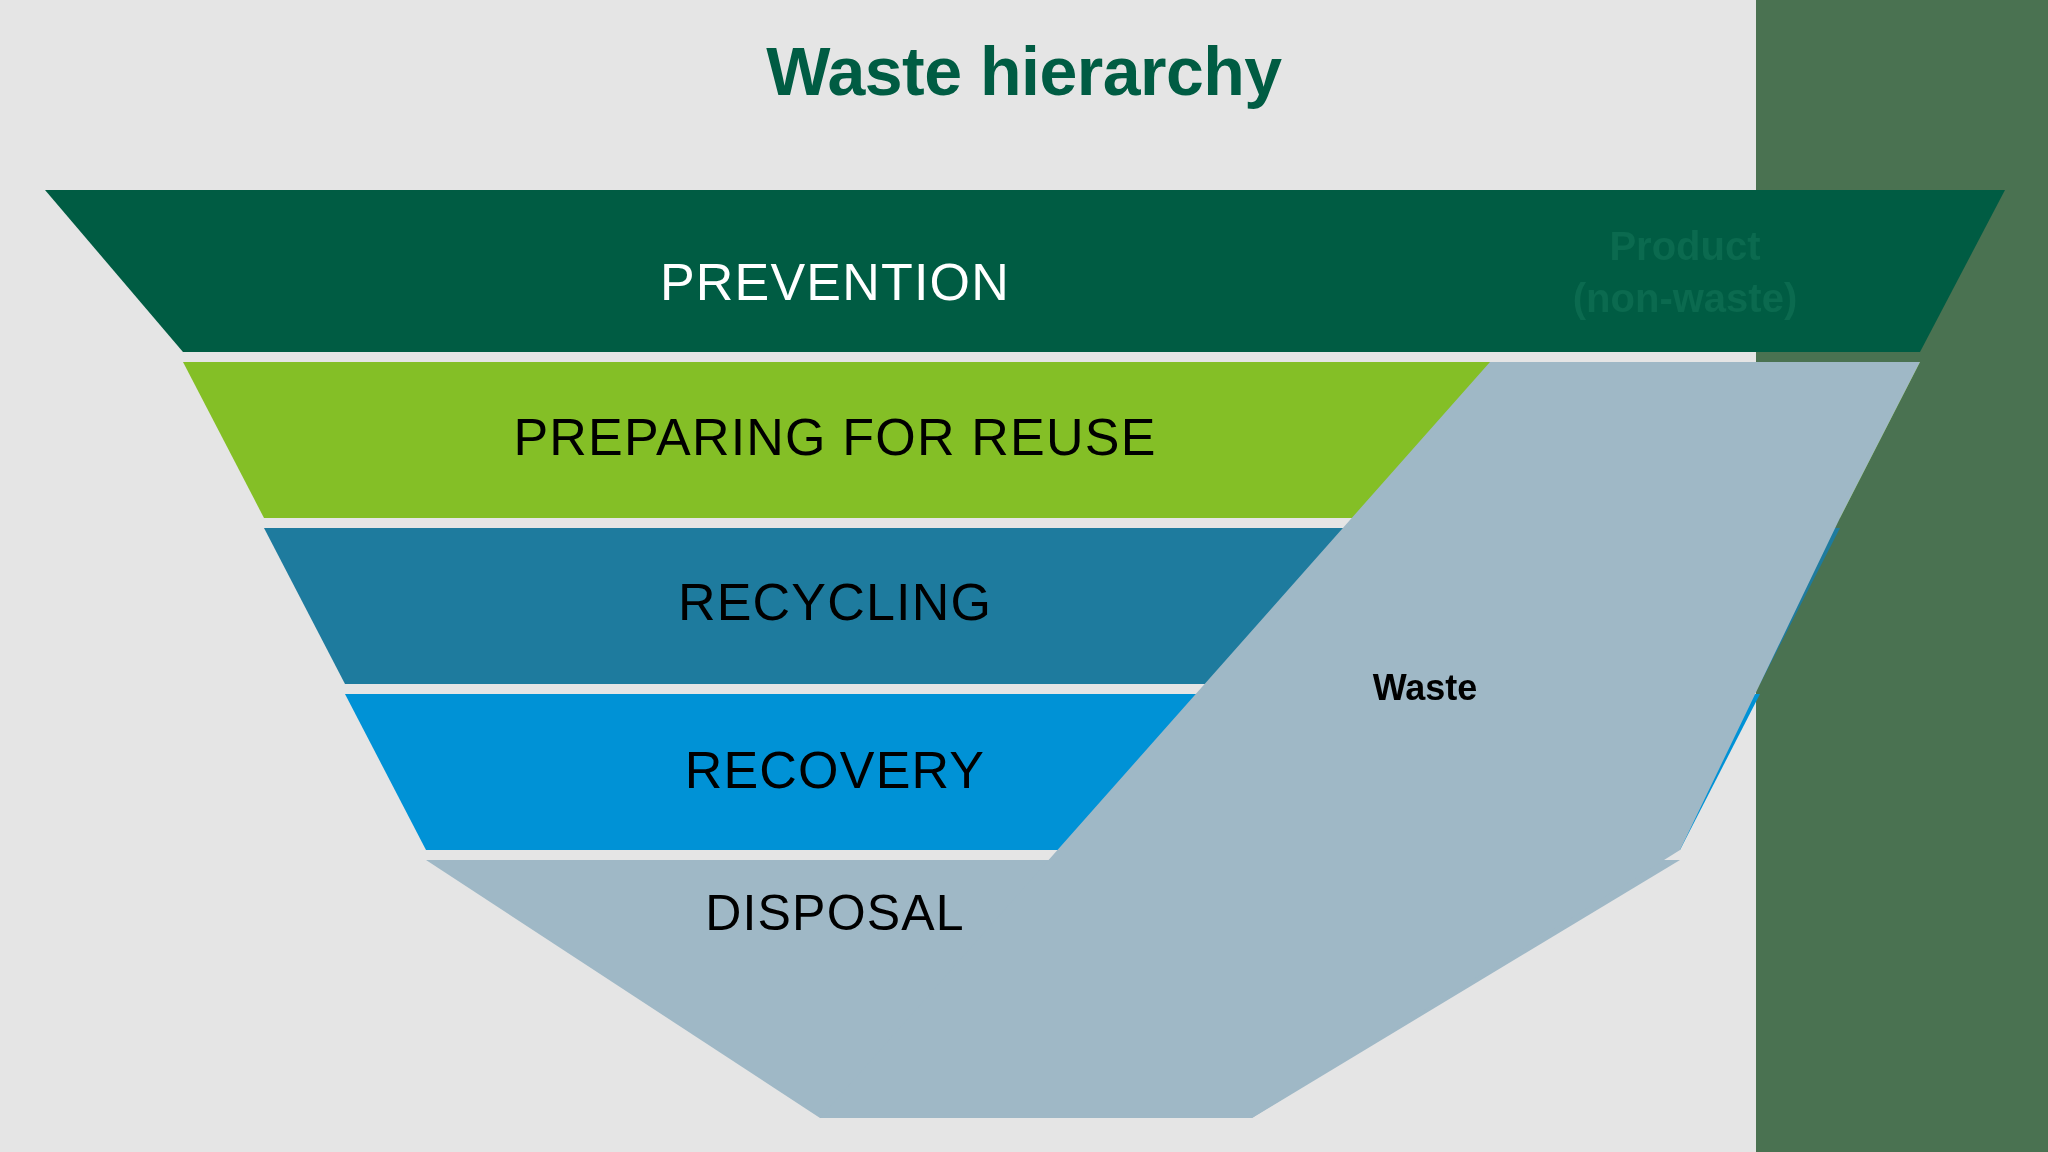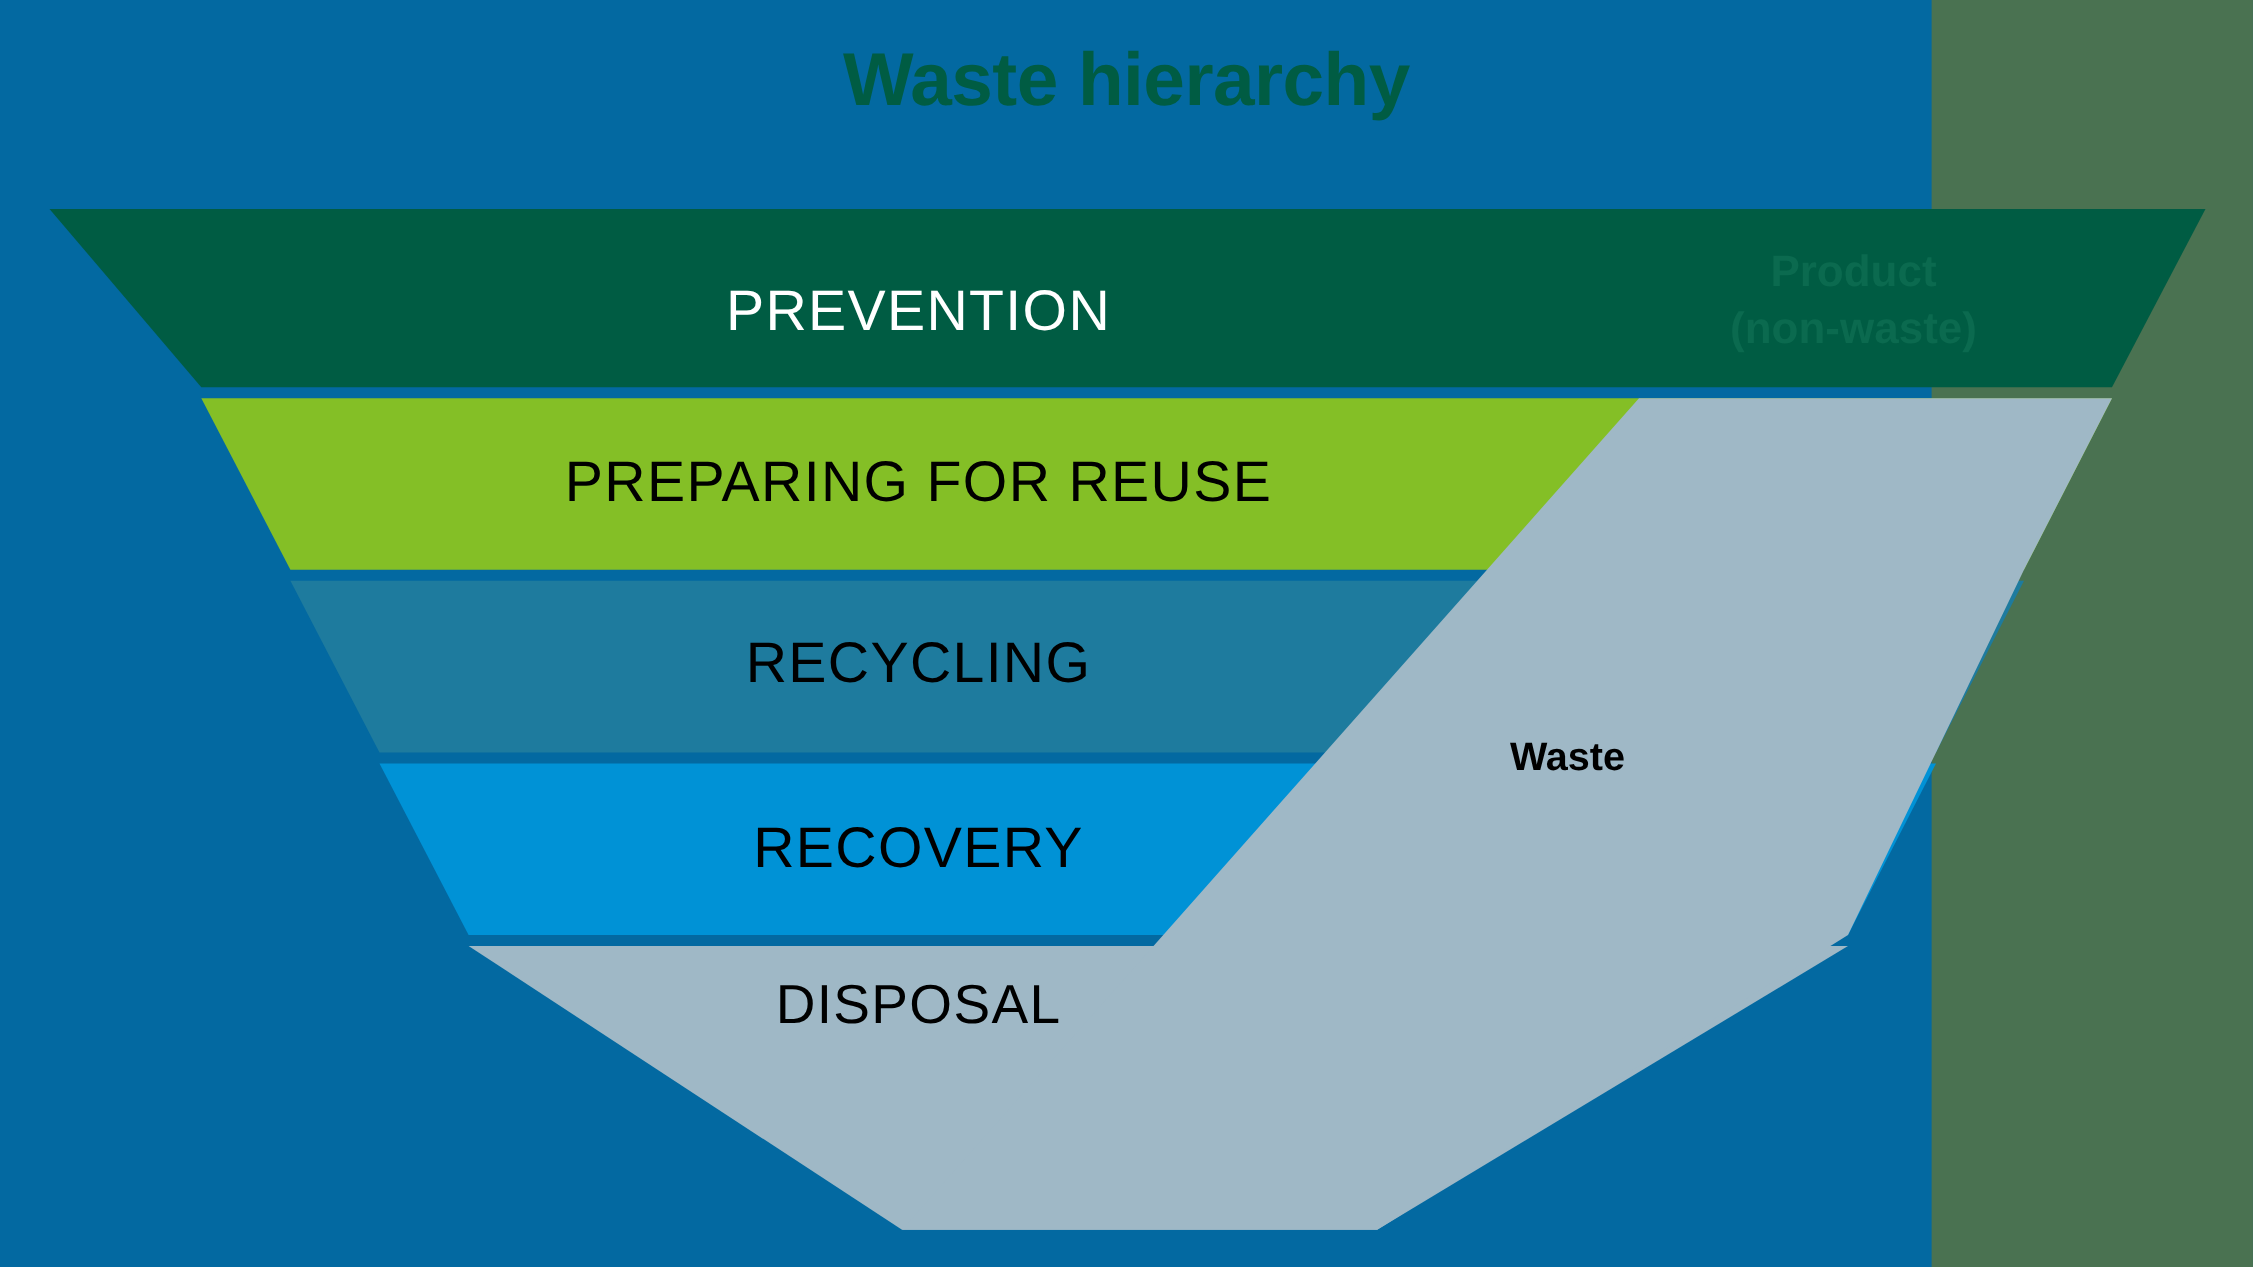--- a/index.html
+++ b/index.html
@@ -11,21 +11,21 @@
   body {
     width: 2048px;
     height: 1152px;
     overflow: hidden;
     font-family: "Liberation Sans", sans-serif;
   }
   #stage {
     position: relative;
     width: 1756px;
     height: 1152px;
-    background: #0369a1;
+    background: #e5e5e5;
   }
   #diagram-svg {
     position: absolute;
     left: 0;
     top: 0;
     width: 2048px;
     height: 1152px;
     display: block;
   }
   .title-text {

